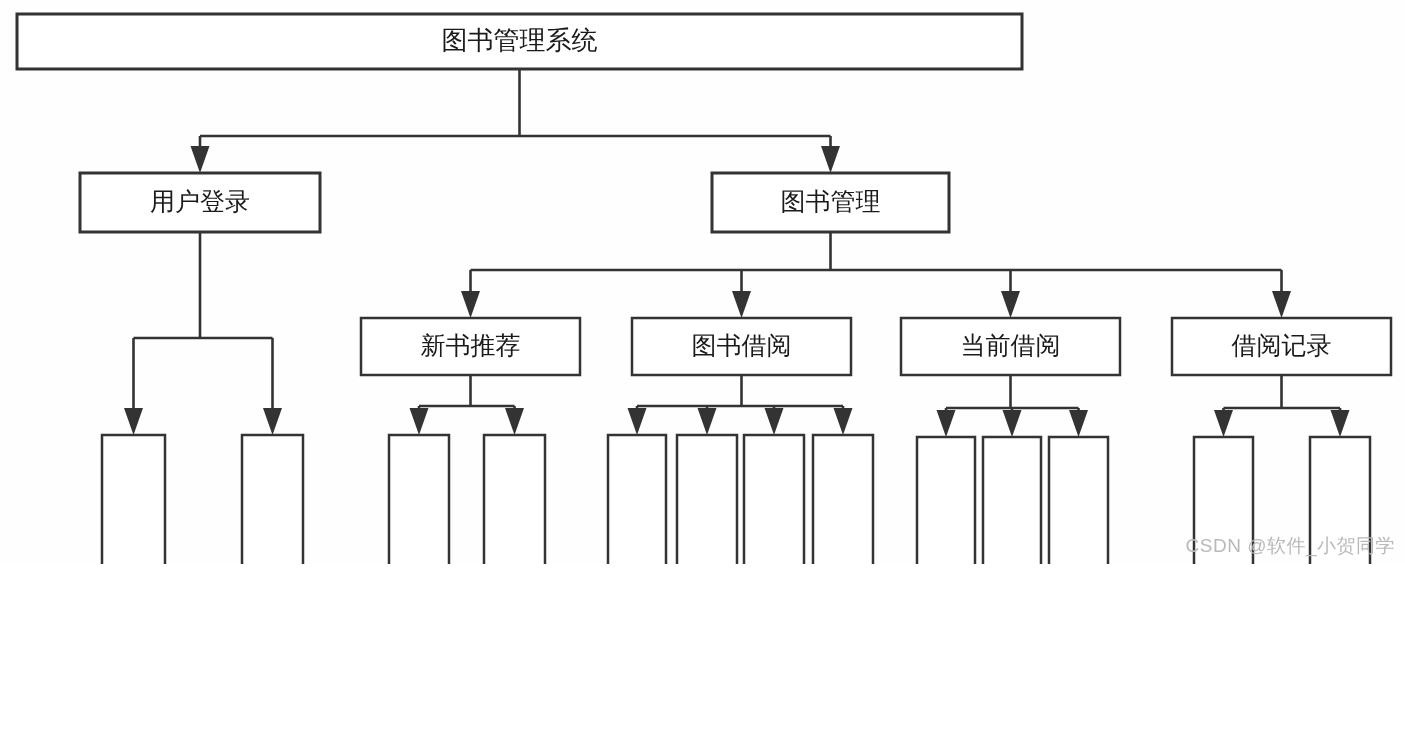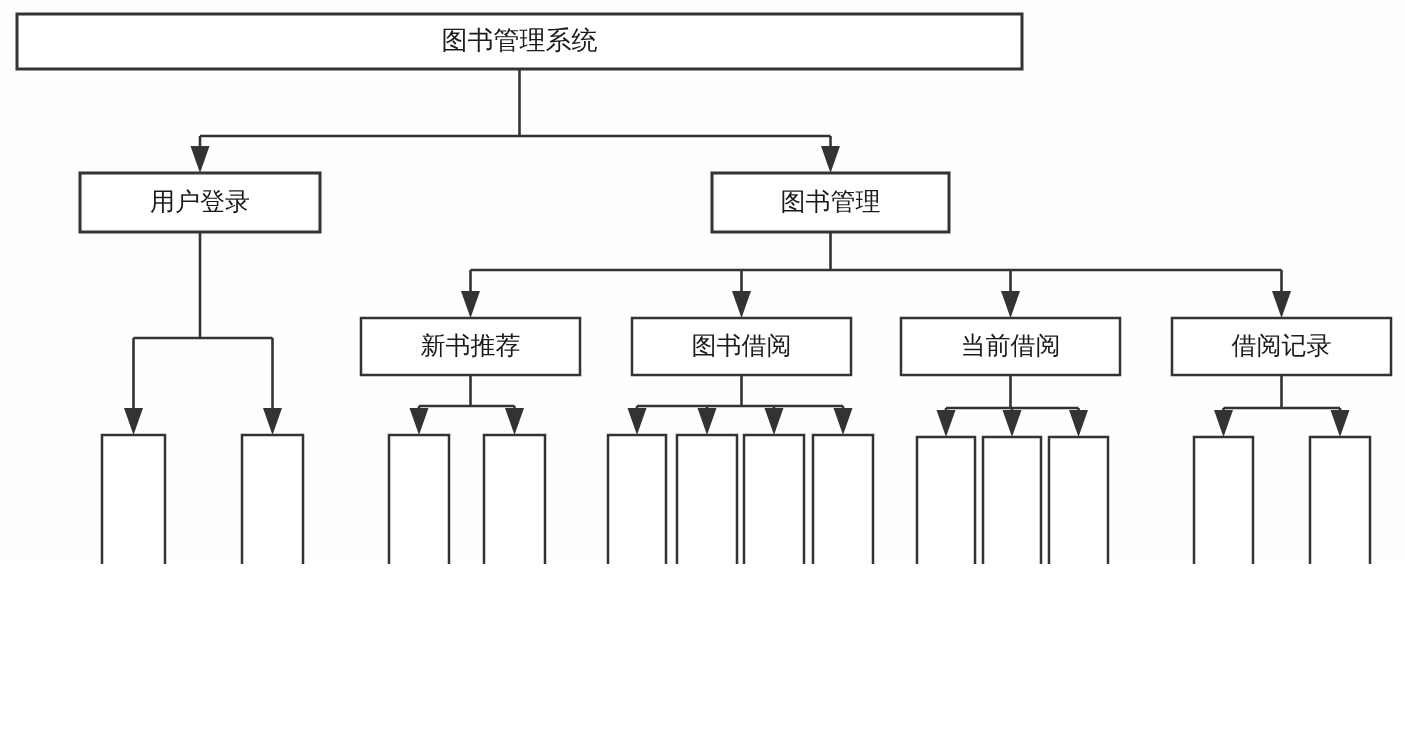--- a/index.html
+++ b/index.html
@@ -230,13 +230,14 @@
       <div class="vertical-label-wrap" style="left: 608px; top: 435px; width: 58px; height: 300px;">查询图书</div>
       <div class="vertical-label-wrap" style="left: 677px; top: 435px; width: 60px; height: 300px;">新增图书（管理员）</div>
       <div class="vertical-label-wrap" style="left: 744px; top: 435px; width: 60px; height: 300px;">编辑图书（管理员）</div>
       <div class="vertical-label-wrap" style="left: 813px; top: 435px; width: 60px; height: 300px;">借阅图书</div>
       <div class="vertical-label-wrap" style="left: 917px; top: 437px; width: 58px; height: 300px;">查询图书</div>
       <div class="vertical-label-wrap" style="left: 983px; top: 437px; width: 58px; height: 300px;">归还图书</div>
       <div class="vertical-label-wrap" style="left: 1049px; top: 437px; width: 59px; height: 300px;">确认归还（管理员）</div>
       <div class="vertical-label-wrap" style="left: 1194px; top: 437px; width: 59px; height: 300px;">新增借阅记录</div>
       <div class="vertical-label-wrap" style="left: 1310px; top: 437px; width: 60px; height: 300px;">查询借阅记录</div>
     </div>
+  <div class="watermark">CSDN @软件_小贺同学</div>
 </div>
 
 </body></html>

